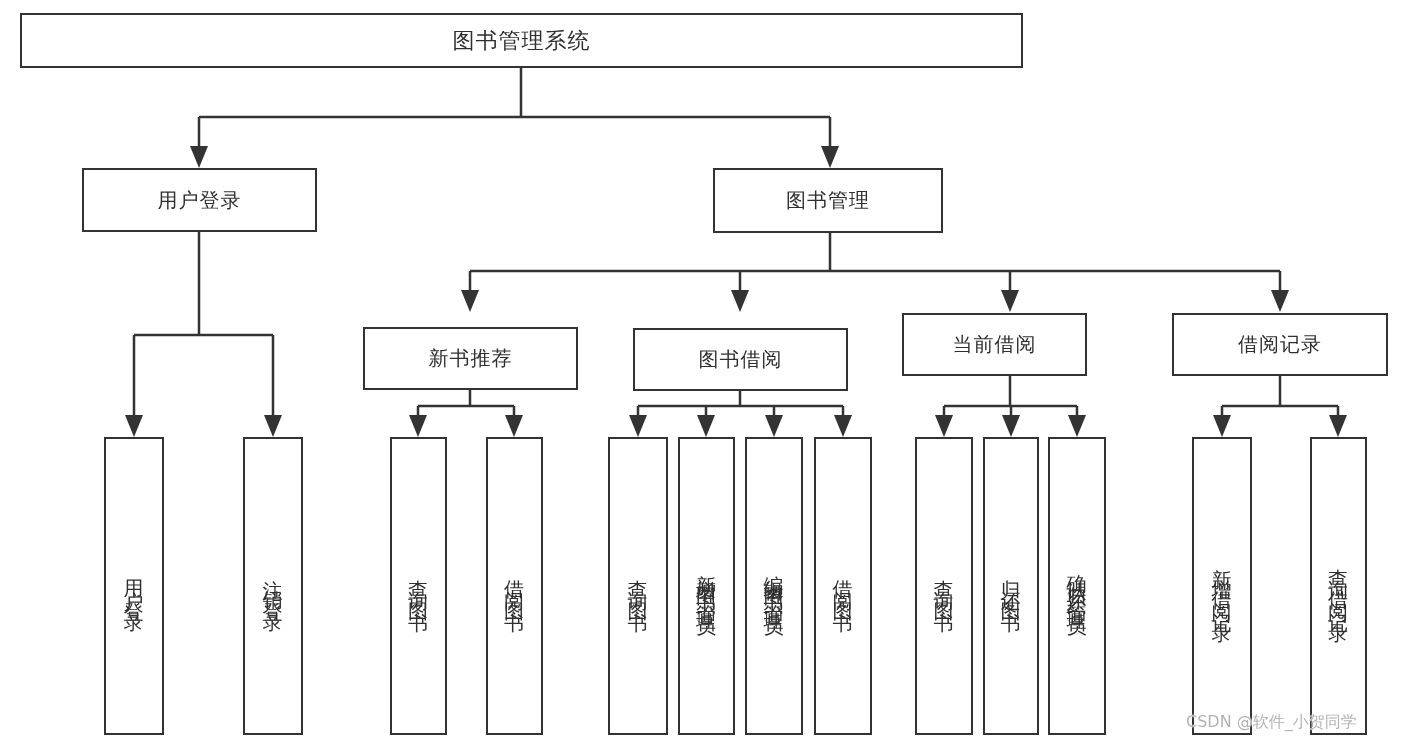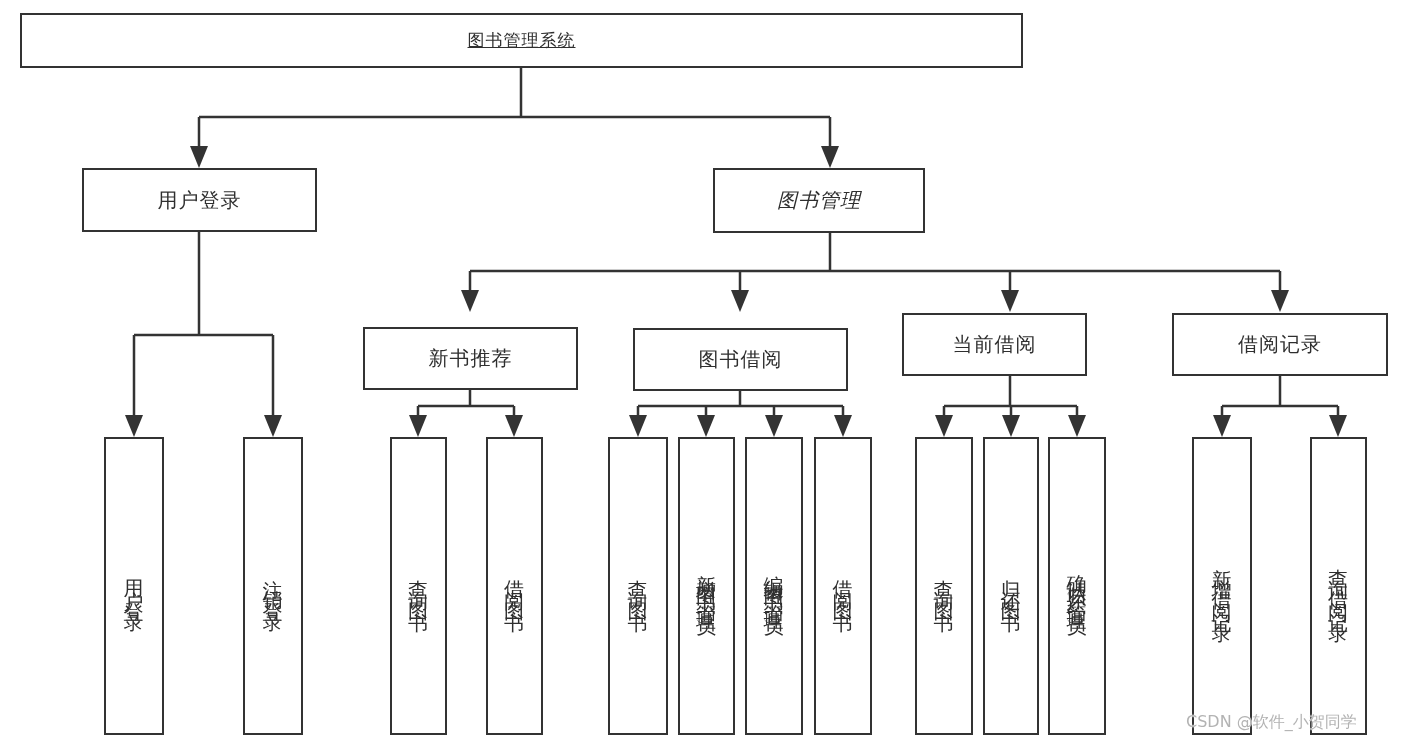--- a/index.html
+++ b/index.html
@@ -13,30 +13,30 @@
   svg.connectors path { stroke:var(--line); stroke-width:2.5; fill:none; }
   svg.connectors polygon { fill:var(--line); stroke:none; }
 
   .box {
     position:absolute; z-index:2; box-sizing:border-box;
     background:#ffffff; border:2px solid var(--line);
     display:flex; align-items:center; justify-content:center;
     text-align:center;
   }
   .box.h span { font-size:20px; letter-spacing:1px; white-space:nowrap; }
-  .box.root span { font-size:17px;text-decoration:underline; }
+  .box.root span { font-size:22px; }
   .box.v span {
     writing-mode:vertical-rl; letter-spacing:11px;
     font-size:20px; line-height:1;
   }
 
   
   #b-root           { left:20px;  top:13px;  width:1003px; height:55px; }
   #b-user-login     { left:82px;  top:168px; width:235px;  height:64px; }
-  #b-book-mgmt      { left:713px; top:168px; width:212px;  height:65px;font-style:italic; }
+  #b-book-mgmt      { left:713px; top:168px; width:230px;  height:65px; }
   #b-new-book-rec   { left:363px; top:312px; width:215px;  height:63px;margin-top:15px; }
   #b-book-borrow    { left:633px; top:328px; width:215px;  height:63px; }
   #b-current-borrow { left:902px; top:313px; width:185px;  height:63px; }
   #b-borrow-records { left:1172px;top:313px; width:216px;  height:63px; }
 
   
   .box.v { top:437px; height:298px; }
   #b-ul-user-login    { left:104px;  width:60px; }
   #b-ul-logout        { left:243px;  width:60px; }
   #b-nbr-query-books  { left:390px;  width:57px; }

